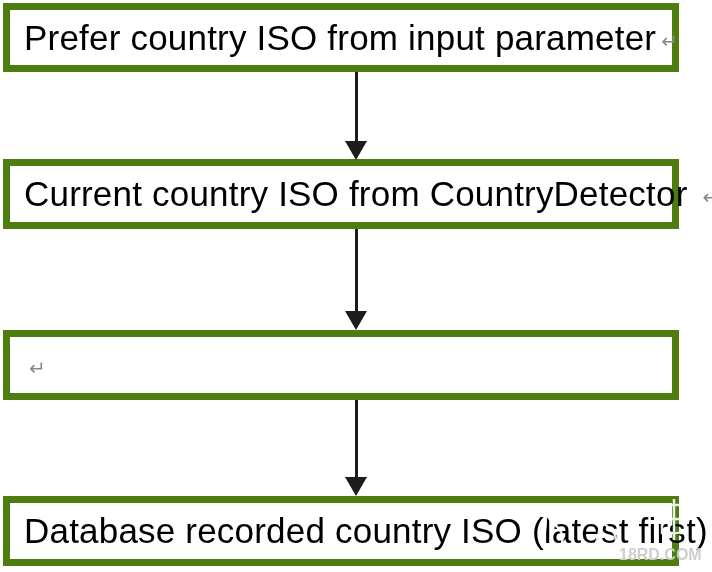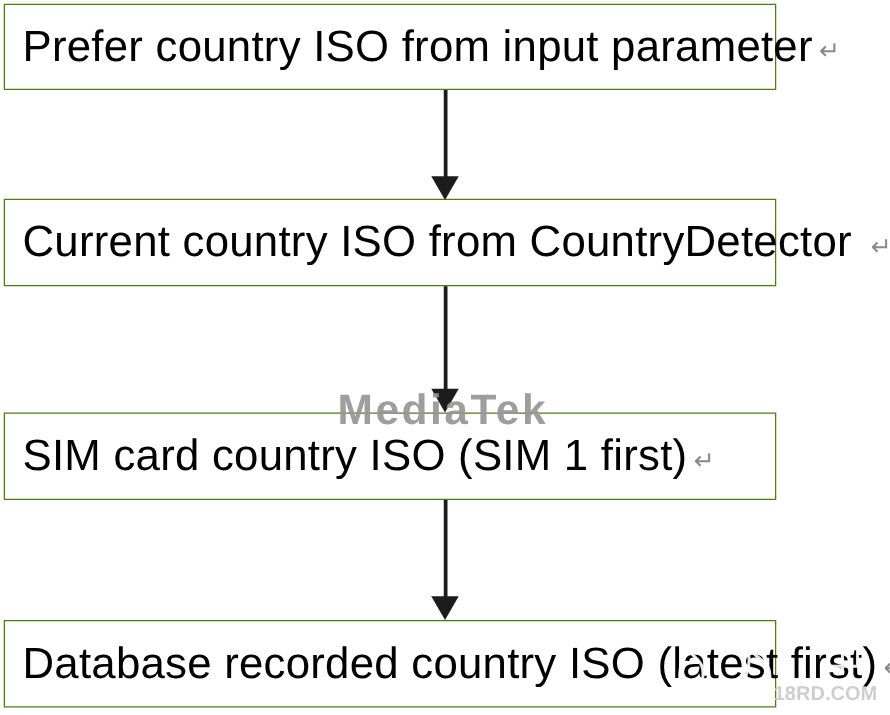--- a/index.html
+++ b/index.html
@@ -11,24 +11,24 @@
   .canvas {
     position: relative;
     width: 712px;
     height: 572px;
     background: #ffffff;
     overflow: hidden;
   }
   .node {
     position: absolute;
     left: 3px;
-    width: 618px;
+    width: 676px;
     height: 70px;
     box-sizing: border-box;
-    border: 1px solid #4d7c0f;
+    border: 7px solid #4d7c0f;
     background: #ffffff;
     display: flex;
     align-items: center;
     padding-left: 14px;
     z-index: 1;
   }
   .node-label {
     font-size: 35px;
     color: #000000;
     letter-spacing: 0.2px;
@@ -111,33 +111,31 @@
 
   <div class="node" id="node-2">
     <span class="node-label">Current country ISO from CountryDetector</span>
     <span class="return-mark">↵</span>
   </div>
 
   <div class="arrow-line" id="arrow-line-2"></div>
   <div class="arrow-head" id="arrow-head-2"></div>
 
   <div class="node" id="node-3">
-    <span class="node-label">SIM card country ISO (SIM 1 first)</span>
     <span class="return-mark">↵</span>
   </div>
 
   <div class="arrow-line" id="arrow-line-3"></div>
   <div class="arrow-head" id="arrow-head-3"></div>
 
   <div class="node" id="node-4">
     <span class="node-label">Database recorded country ISO (latest first)</span>
     <span class="return-mark">↵</span>
   </div>
 
-  <div class="wm-mediatek">MediaTek</div>
 
   <svg class="wm-brand" width="177" height="72" viewBox="0 0 177 72">
     <g stroke="#ffffff" stroke-width="2.5" fill="none" opacity="0.9">
 
       <path d="M12 54 C4 40 14 32 10 14 C18 30 30 28 27 46 C25 54 18 58 12 54 Z"></path>
 
       <path d="M64 58 C54 46 70 38 62 18 C74 34 84 30 80 50 C78 58 70 62 64 58 Z"></path>
 
       <path d="M27 48 C40 58 52 58 64 50"></path>
 

